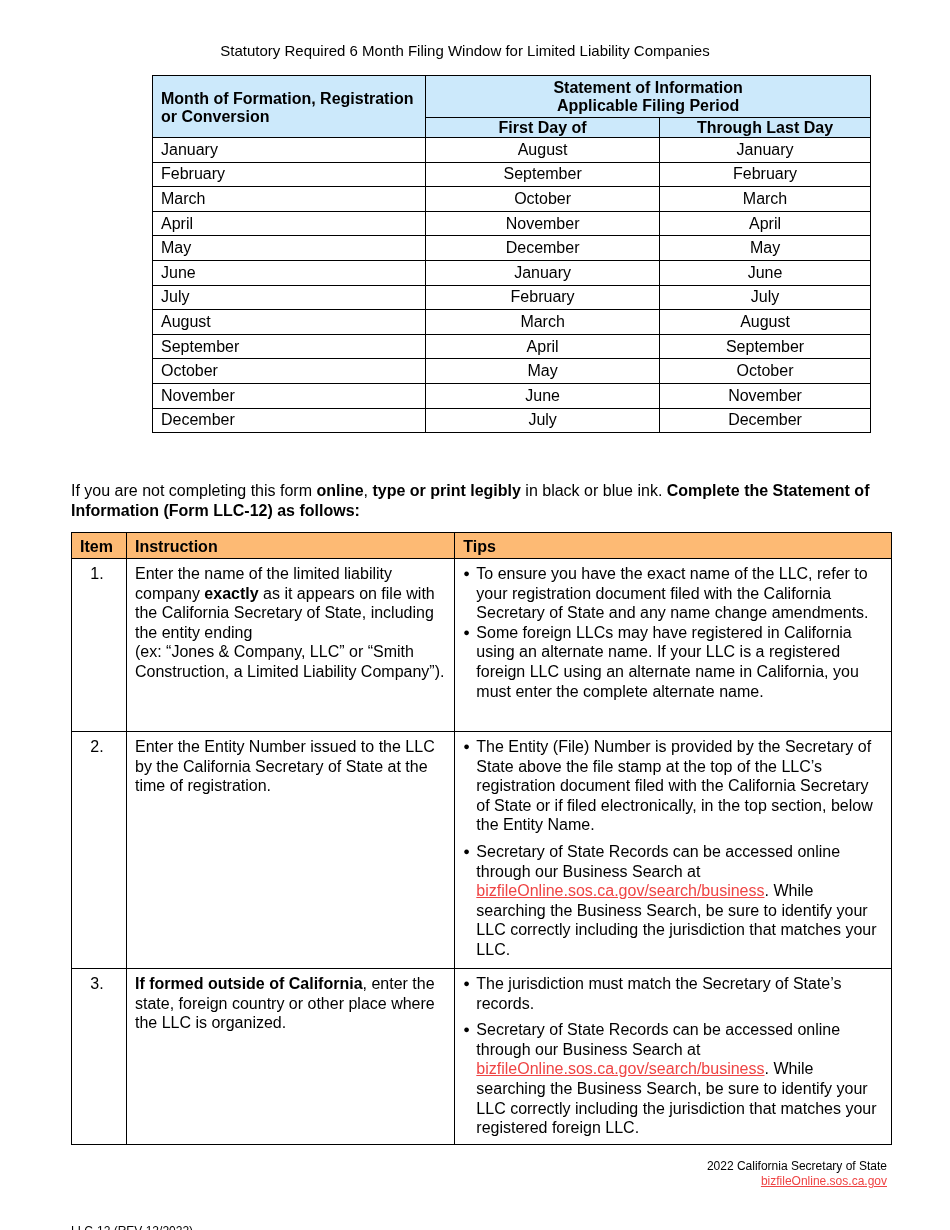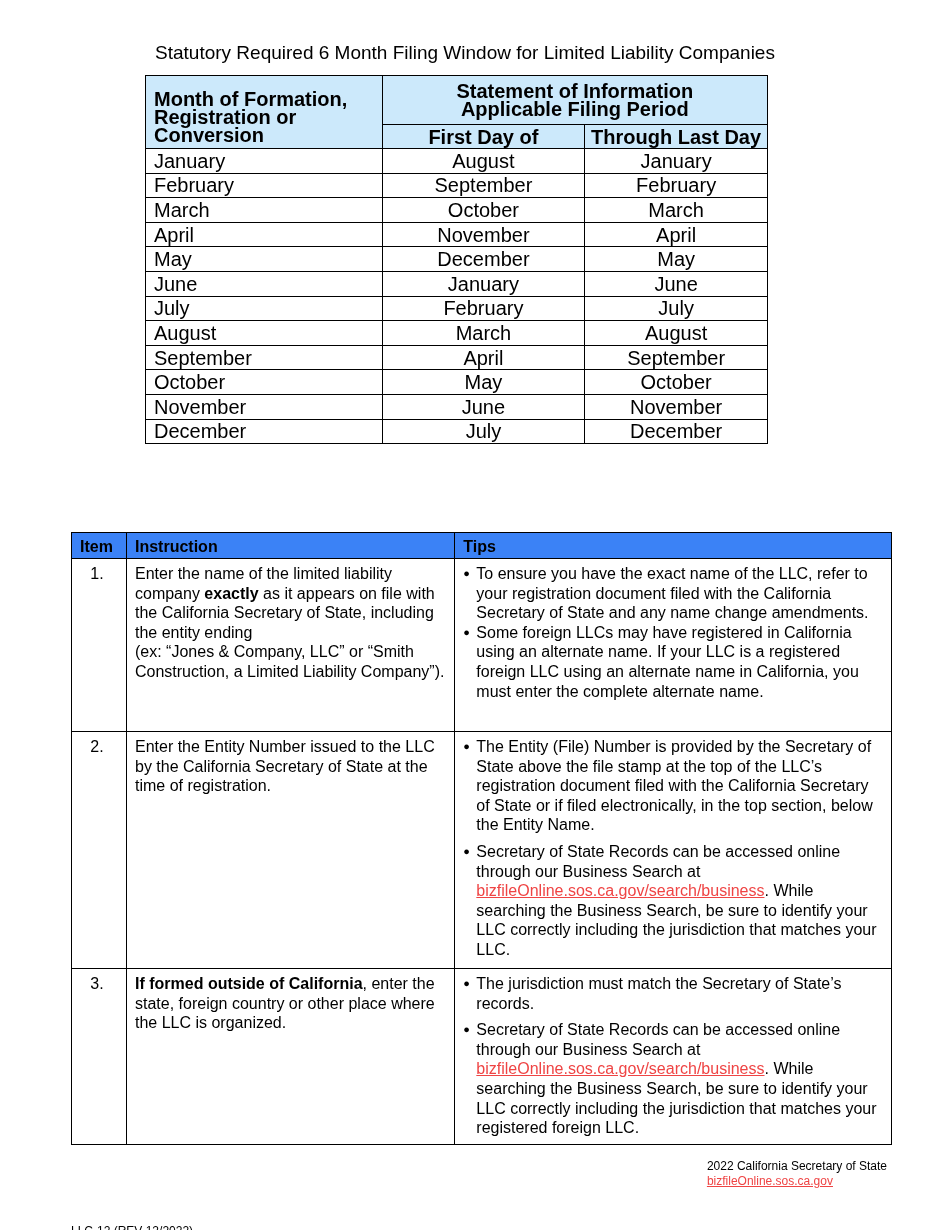--- a/index.html
+++ b/index.html
@@ -14,30 +14,30 @@
       position: relative;
       width: 950px;
       height: 1230px;
     }
     .caption {
       position: absolute;
       top: 42px;
       left: 0;
       width: 930px;
       text-align: center;
-      font-size: 19px;
+      font-size: 15px;
     }
     
     .window-table {
       position: absolute;
       top: 75px;
-      left: 145px;
-      width: 623px;
+      left: 152px;
+      width: 719px;
       border-collapse: collapse;
-      font-size: 20px;
+      font-size: 16px;
     }
     .window-table th, .window-table td {
       border: 1px solid #000;
       line-height: 18px;
     }
     .window-table th {
       background: #cce9fb;
       font-weight: bold;
     }
     .window-table th.month-head {
@@ -88,21 +88,21 @@
     }
     .instr-table col.i1 { width: 55px; }
     .instr-table col.i2 { width: 329px; }
     .instr-table col.i3 { width: 437px; }
     .instr-table th, .instr-table td {
       border: 1px solid #000;
       vertical-align: top;
       line-height: 19.6px;
     }
     .instr-table th {
-      background: #3b82f6;
+      background: #fdba74;
       font-weight: bold;
       text-align: left;
       height: 26px;
       padding: 3px 8px 0 8px;
       vertical-align: middle;
     }
     .instr-table td.item-no {
       text-align: center;
       padding: 5px 4px 0 0;
     }
@@ -137,21 +137,21 @@
       position: absolute;
       top: 1224px;
       left: 71px;
       font-size: 12px;
       text-align: center;
     }
     .footer-right {
       position: absolute;
       top: 1159px;
       right: 63px;
-      text-align: left;
+      text-align: right;
       font-size: 12px;
       line-height: 15px;
       margin-left: 6px;
     }
   </style>
 </head>
 <body>
 
 <div class="page">
 
@@ -233,20 +233,23 @@
           <td class="c">November</td>
         </tr>
         <tr>
           <td>December</td>
           <td class="c">July</td>
           <td class="c">December</td>
         </tr>
       </tbody>
   </table>
 
+  <p class="intro">
+    <span>If you are not completing this form </span><b>online</b><span>, </span><b>type or print legibly</b><span> in black or blue ink.  </span><b>Complete the Statement of Information (Form LLC-12) as follows:</b>
+  </p>
 
   <table class="instr-table">
     <colgroup>
         <col class="i1">
         <col class="i2">
         <col class="i3">
       </colgroup>
     <thead>
       <tr>
         <th>Item</th>

